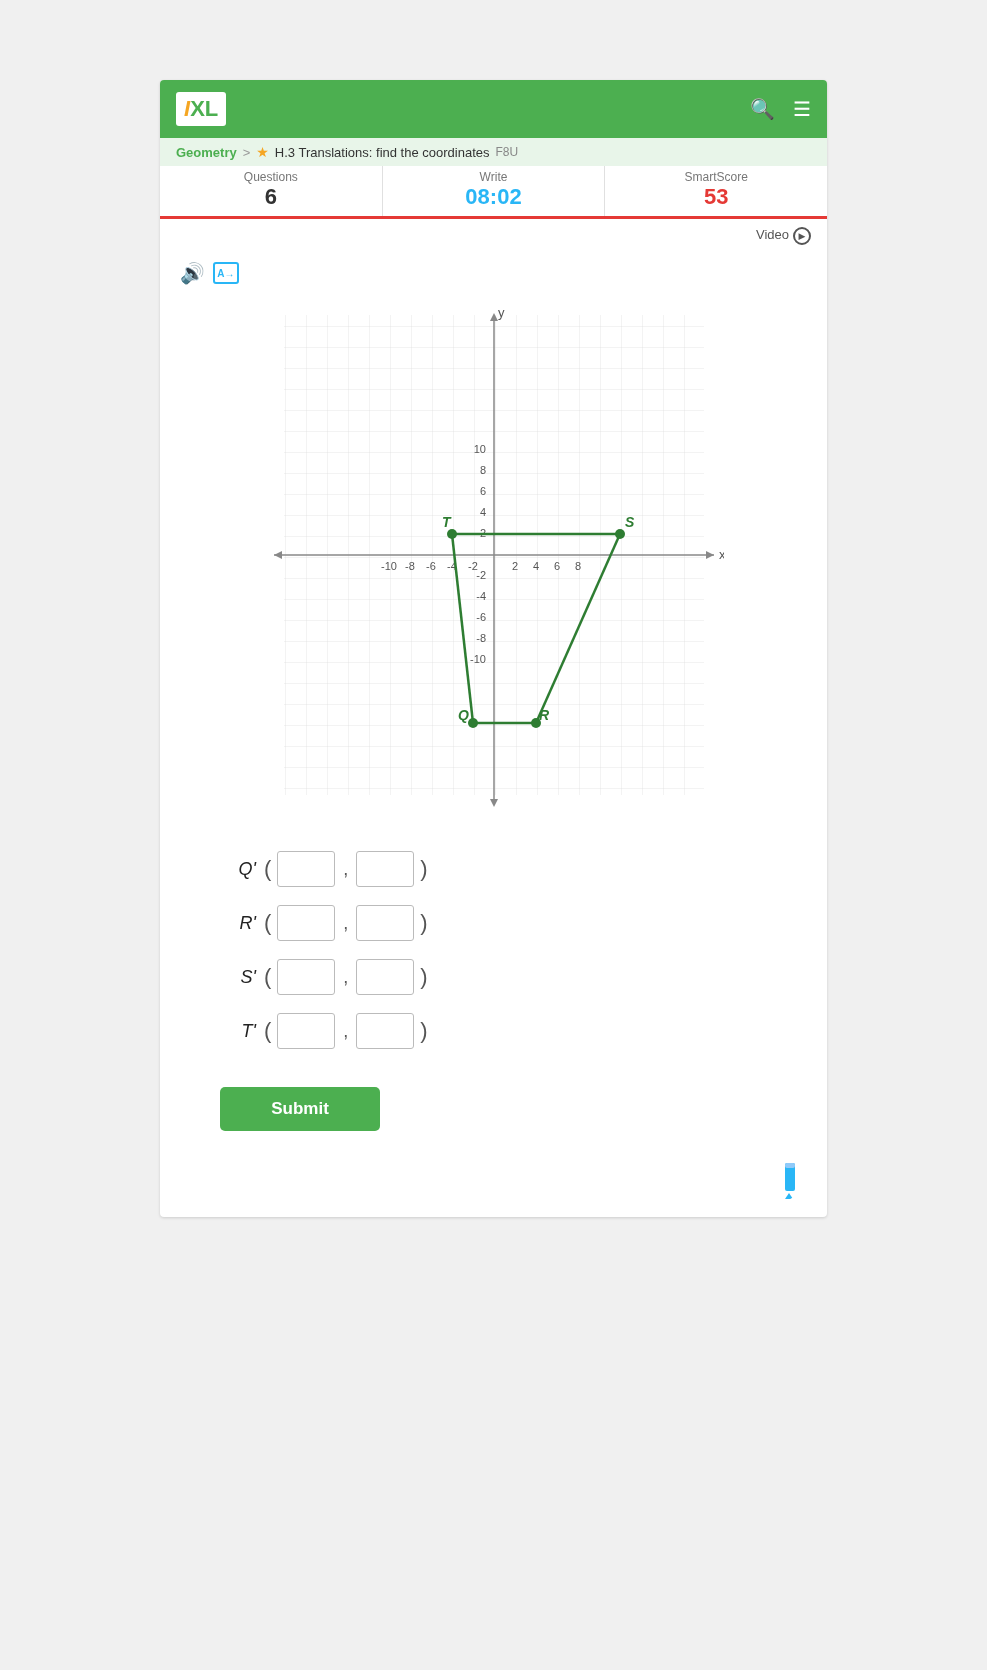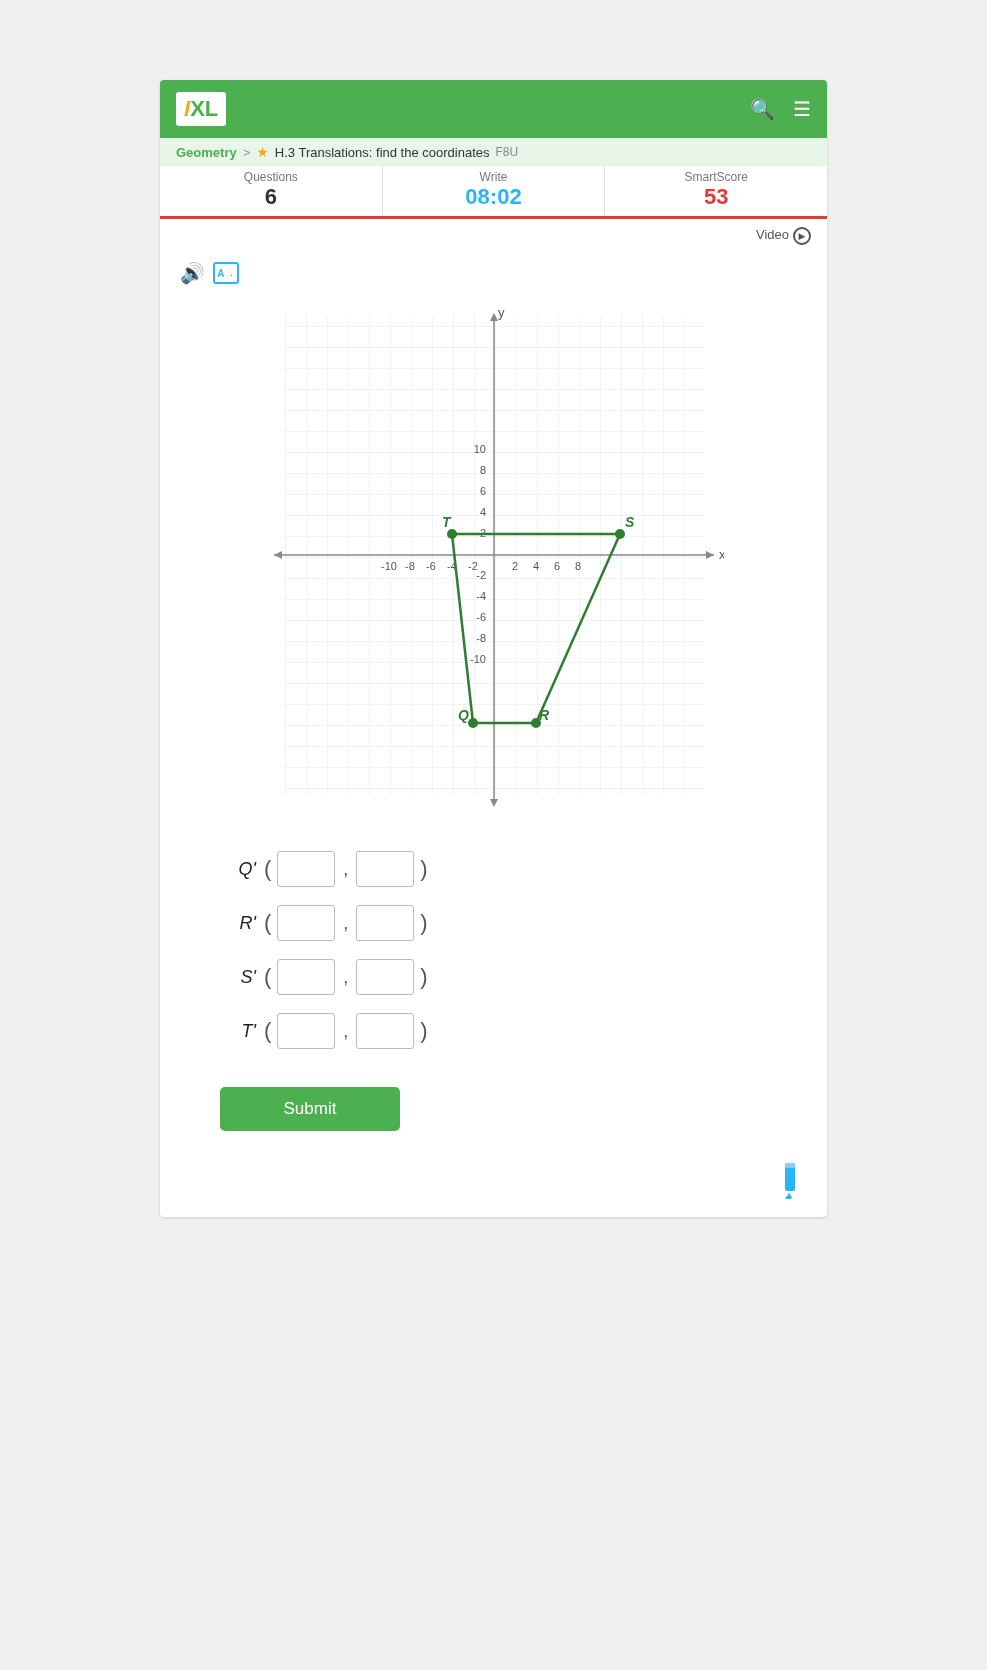--- a/index.html
+++ b/index.html
@@ -203,23 +203,23 @@
     .submit-area {
       padding: 10px 30px 20px 60px;
     }
     .submit-btn {
       background: #4caf50;
       color: white;
       border: none;
       border-radius: 5px;
       padding: 12px 40px;
       font-size: 17px;
-      font-weight: 400;
+      font-weight: 700;
       cursor: pointer;
-      width: 180px;
+      width: 160px;
     }
     
     .pencil-area {
       display: flex;
       justify-content: flex-end;
       padding: 10px 20px 20px;
     }
     .pencil-icon {
       width: 36px;
       height: 36px;

